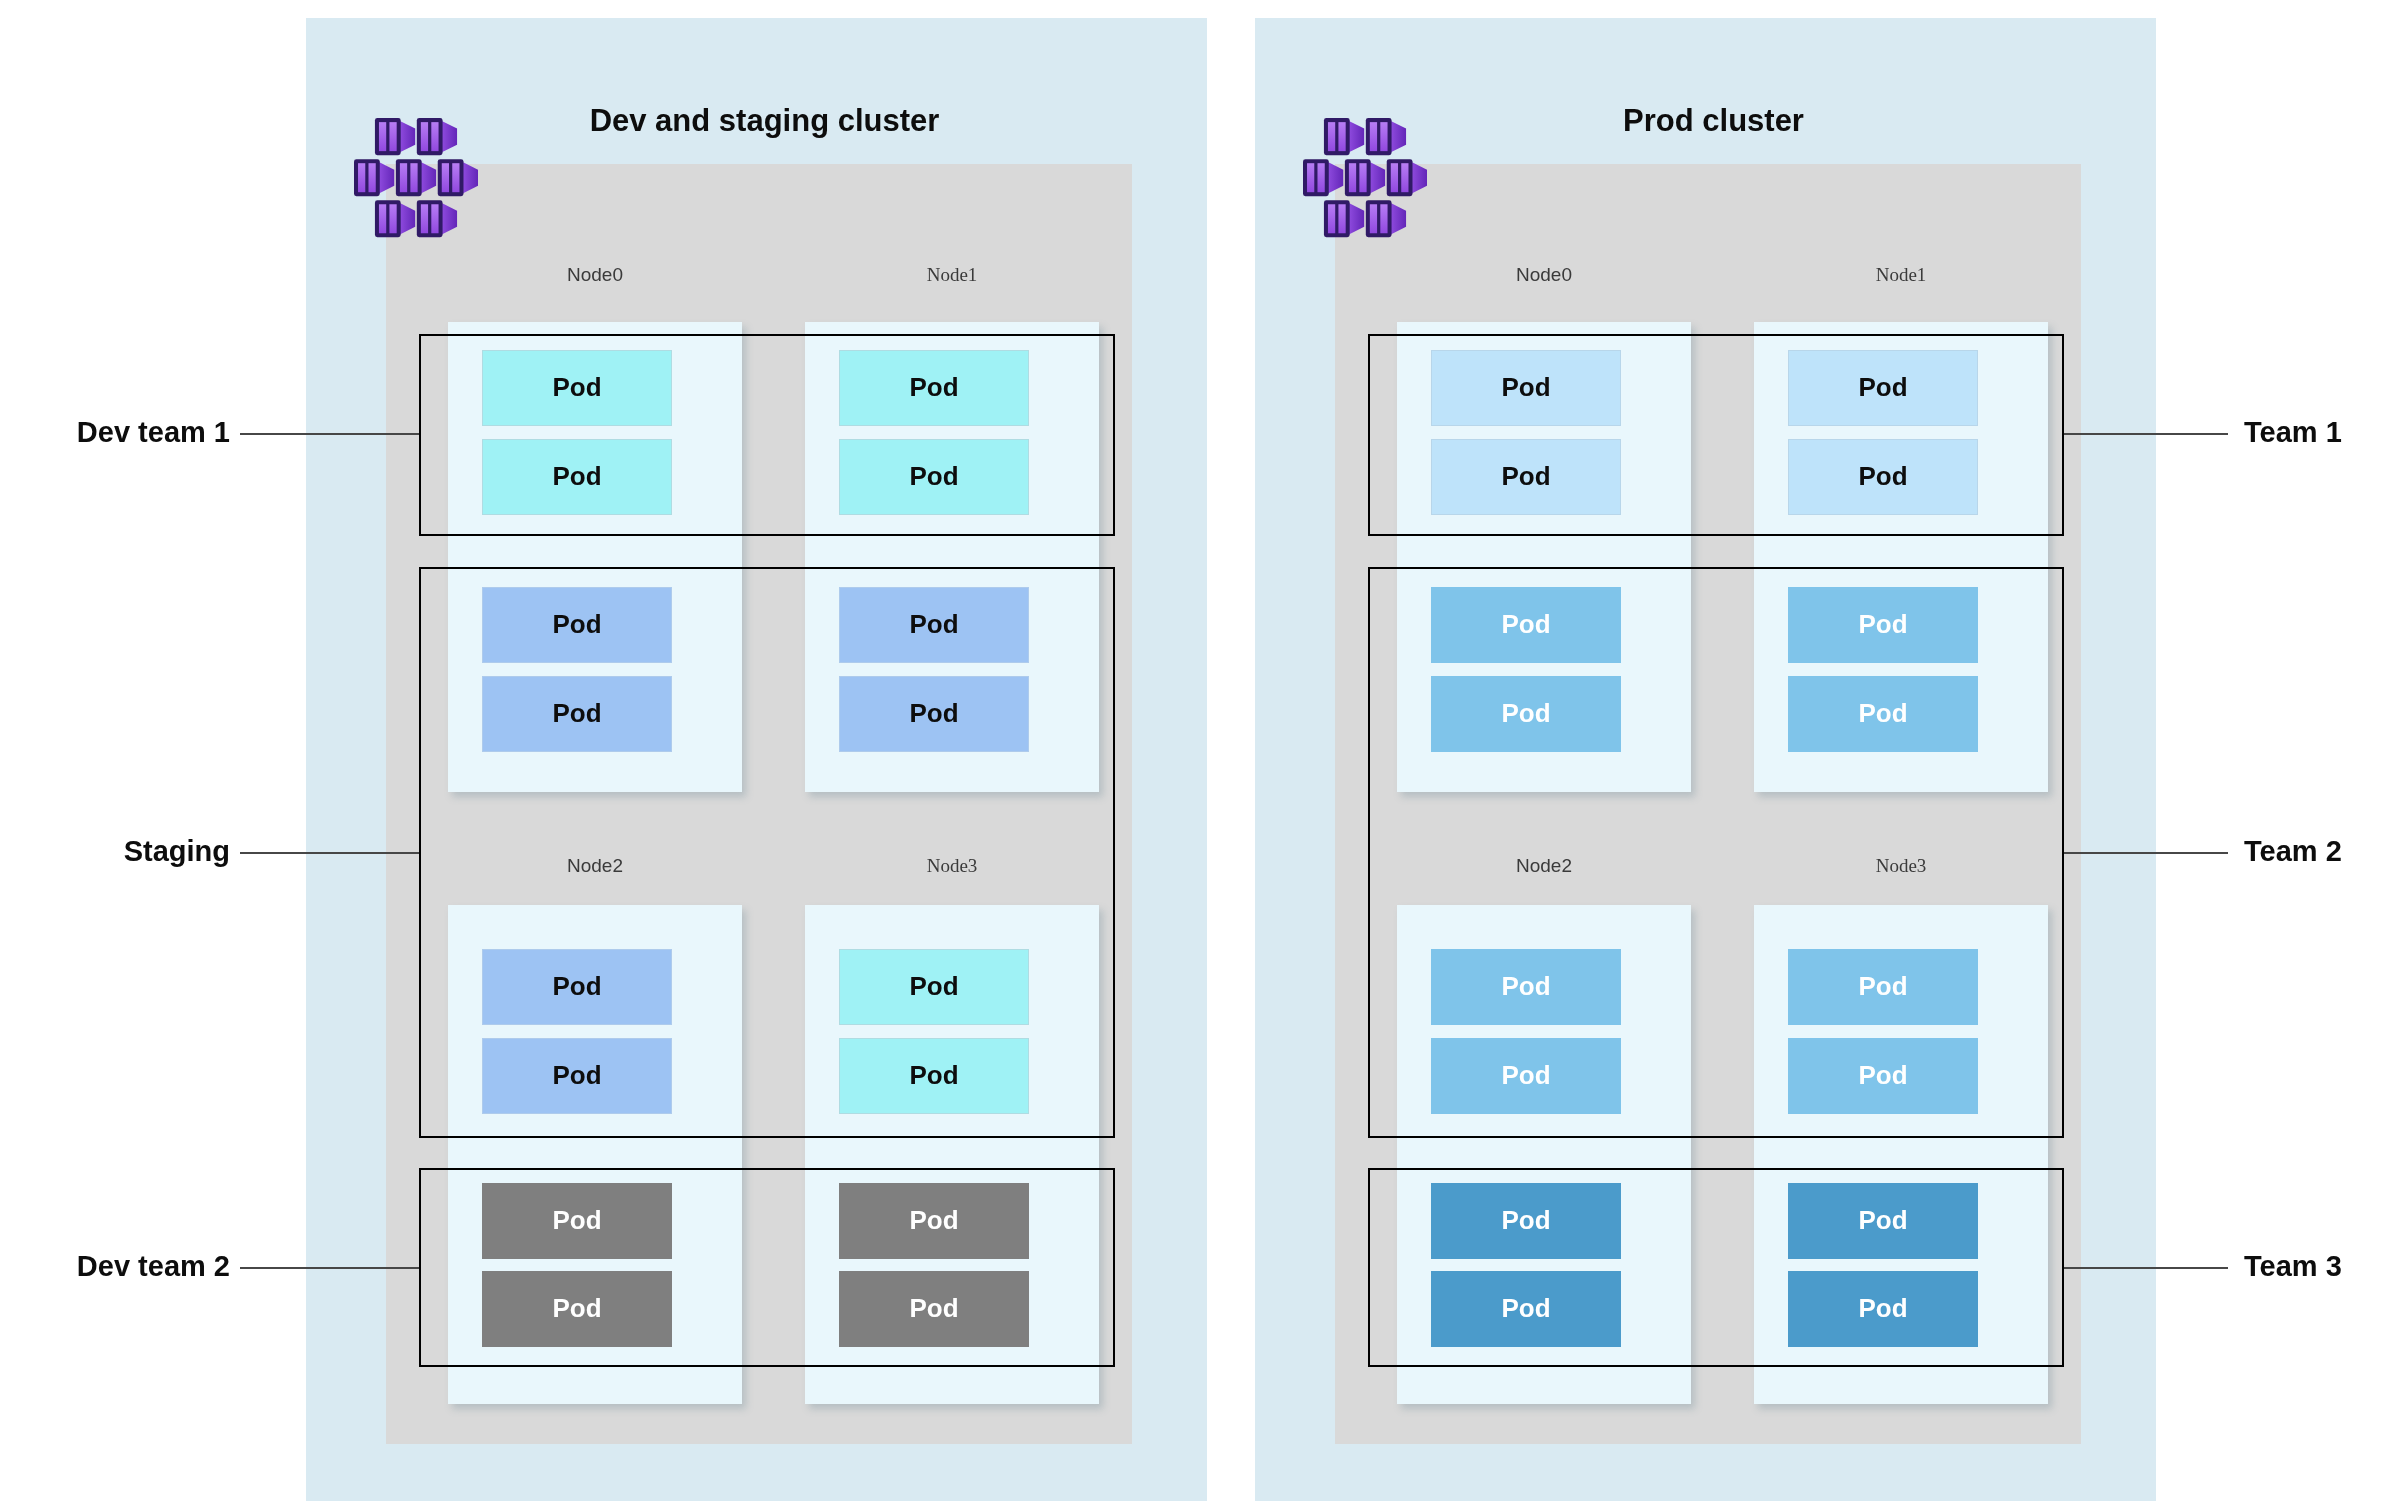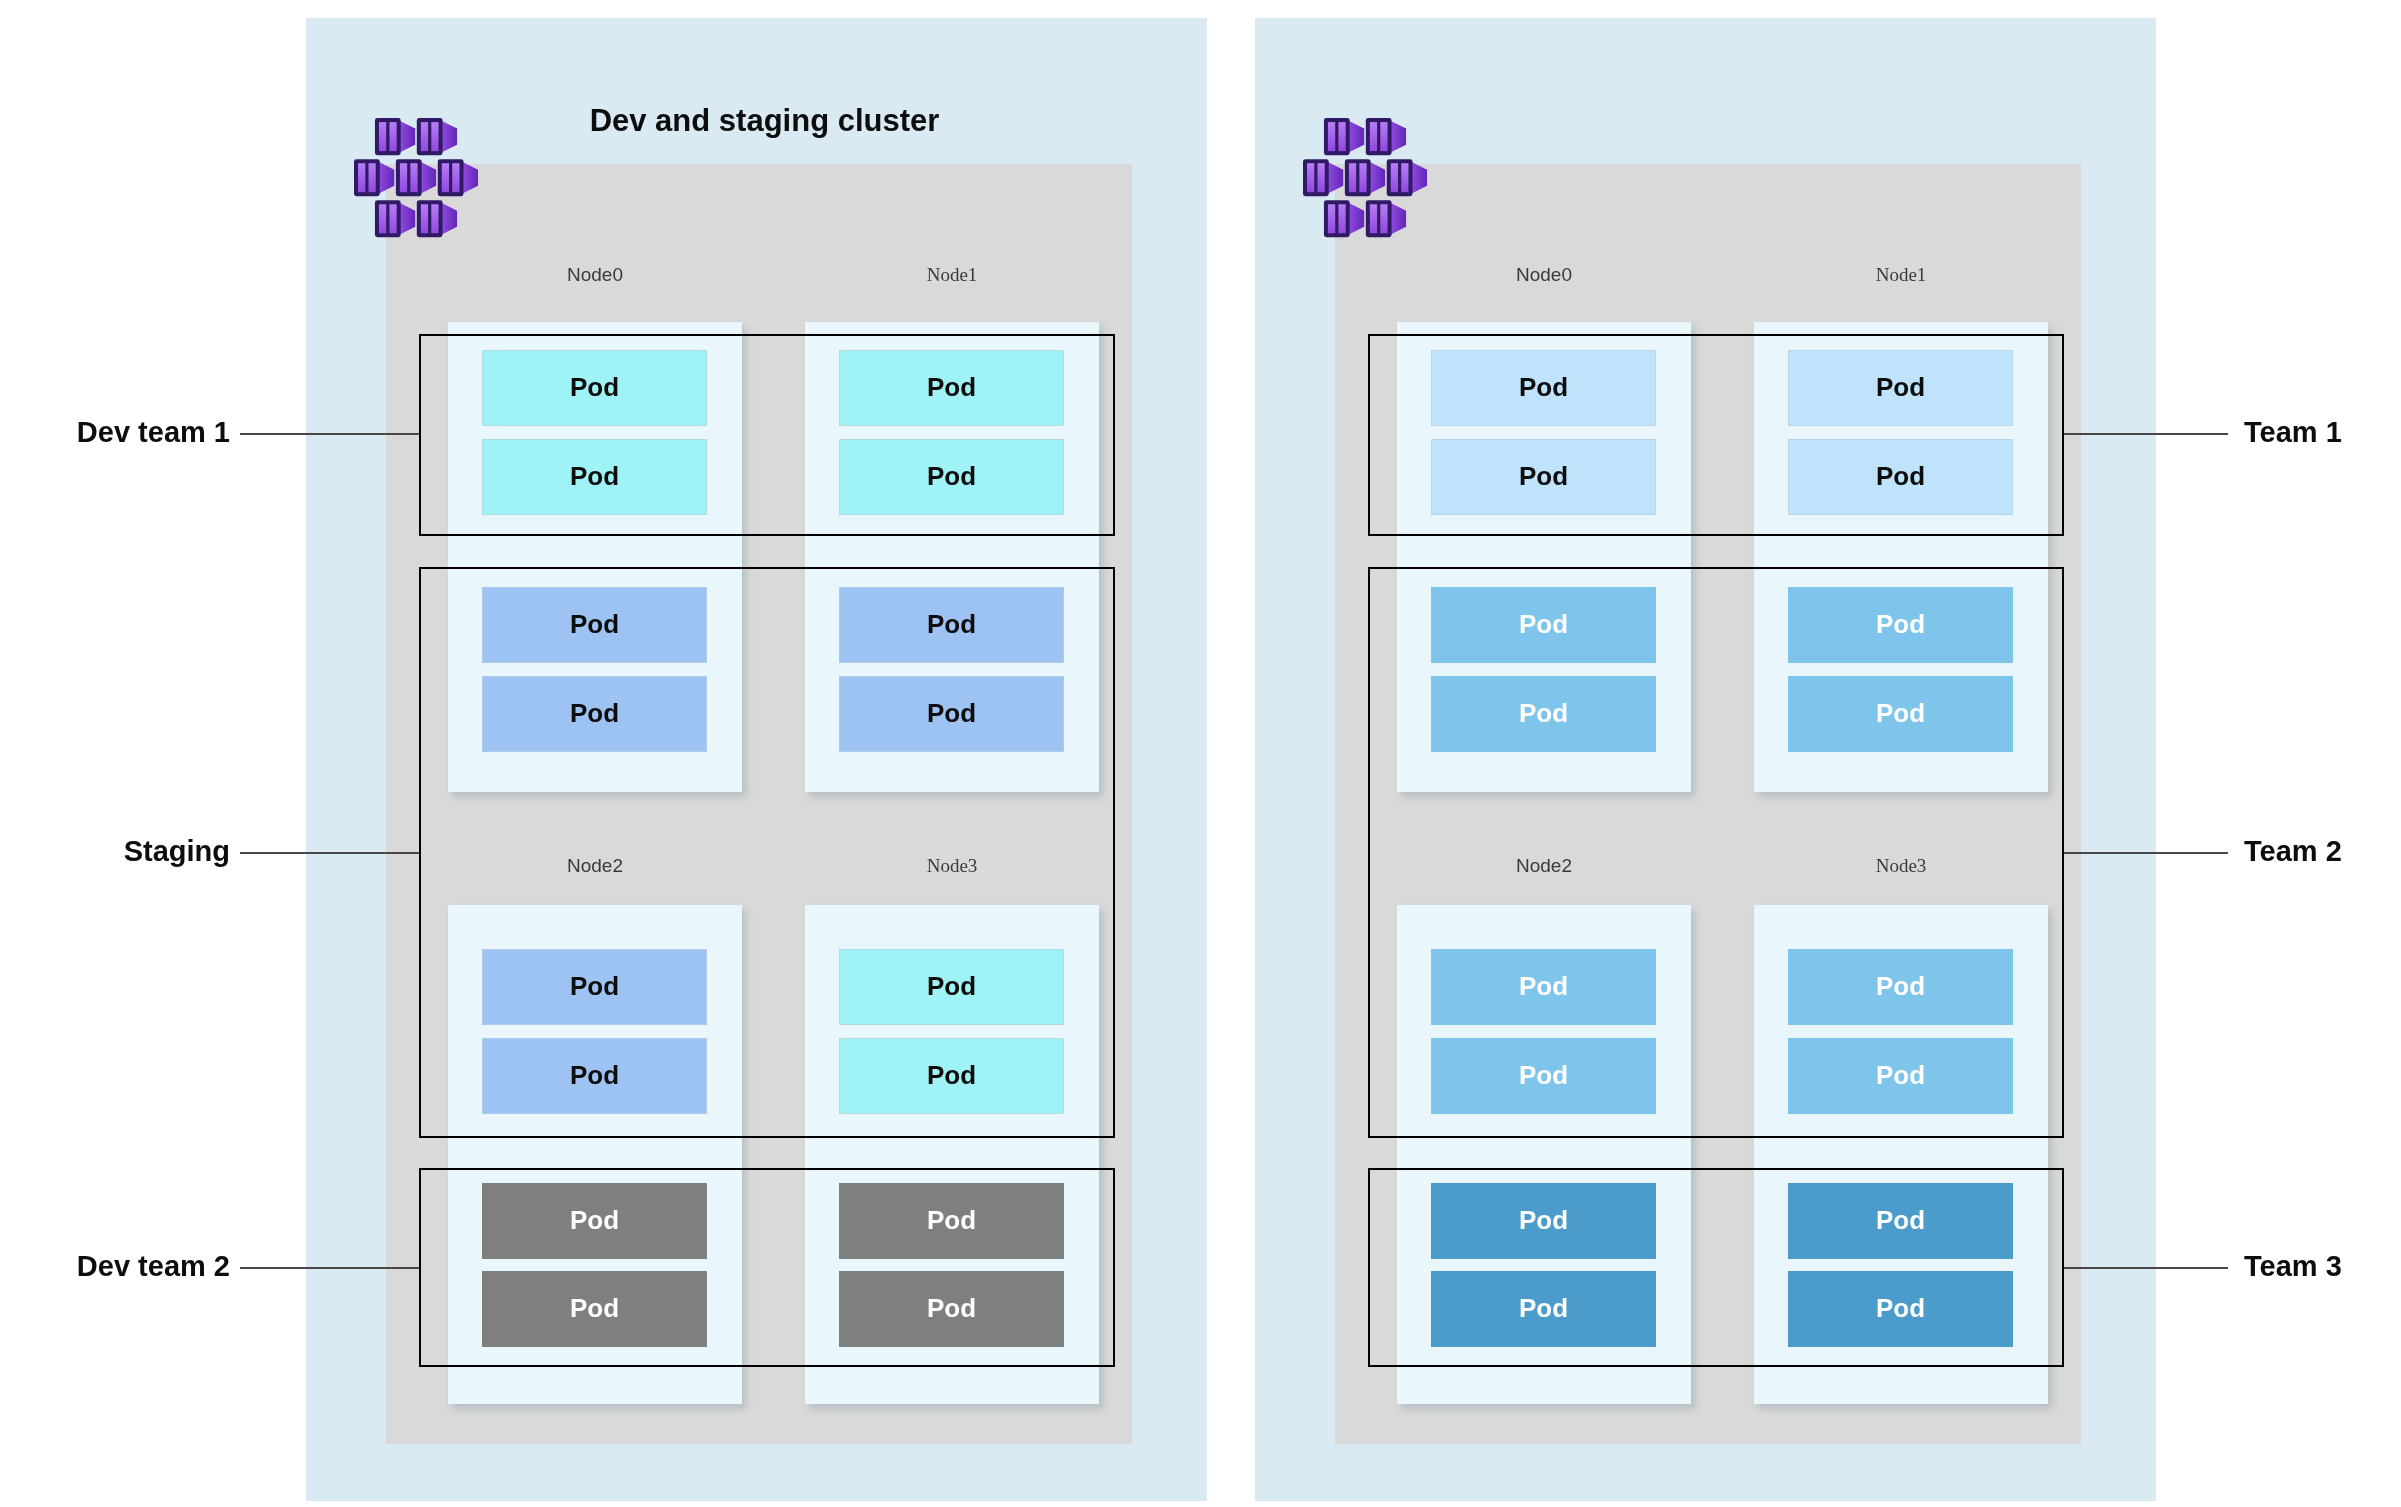--- a/index.html
+++ b/index.html
@@ -26,21 +26,21 @@
   .node-label--r1 { top:832px; }
   .node-panel {
     position:absolute; width:294px; background:#E9F7FC;
     box-shadow:4px 4.8px 7.2px rgba(95,125,140,0.28); z-index:1;
   }
   .node-panel--tl { left:142px; top:304px;  height:470px; }
   .node-panel--tr { left:499px; top:304px;  height:470px; }
   .node-panel--bl { left:142px; top:887px; height:499px; }
   .node-panel--br { left:499px; top:887px; height:499px; }
   .pod {
-    position:absolute; width:225px; height:76px; box-sizing:border-box;
+    position:absolute; width:190px; height:76px; box-sizing:border-box;
     display:flex; align-items:center; justify-content:center;
     font-size:26px; font-weight:700; z-index:2;
   }
   .pod--col0 { left:176px; }
   .pod--col1 { left:533px; }
   .pod--r1 { top:332px; }  .pod--r2 { top:421px; }
   .pod--r3 { top:569px; }  .pod--r4 { top:658px; }
   .pod--r5 { top:931px; } .pod--r6 { top:1020px; }
   .pod--r7 { top:1165px; } .pod--r8 { top:1253px; }
   .pod--cyan      { background:#9FF2F5; color:#0d0d0d; border:1.6px solid #AFDCE2; }
@@ -139,20 +139,21 @@
     <div class="pod pod--cyan pod--col1 pod--r6">Pod</div>
     <div class="pod pod--gray pod--col1 pod--r7">Pod</div>
     <div class="pod pod--gray pod--col1 pod--r8">Pod</div>
 
     <div class="team-box team-box--1"></div>
     <div class="team-box team-box--2"></div>
     <div class="team-box team-box--3"></div>
   </section>
 
   <section class="cluster cluster--right">
+    <h2 class="cluster__title">Prod cluster</h2>
 
     <svg class="aks-icon" viewBox="0 0 154 150">
       <use href="#aksUnit" x="26" y="0"></use>
         <use href="#aksUnit" x="78" y="0"></use>
       <use href="#aksUnit" x="0" y="51"></use>
         <use href="#aksUnit" x="52" y="51"></use>
         <use href="#aksUnit" x="104" y="51"></use>
       <use href="#aksUnit" x="26" y="102"></use>
         <use href="#aksUnit" x="78" y="102"></use>
     </svg>

